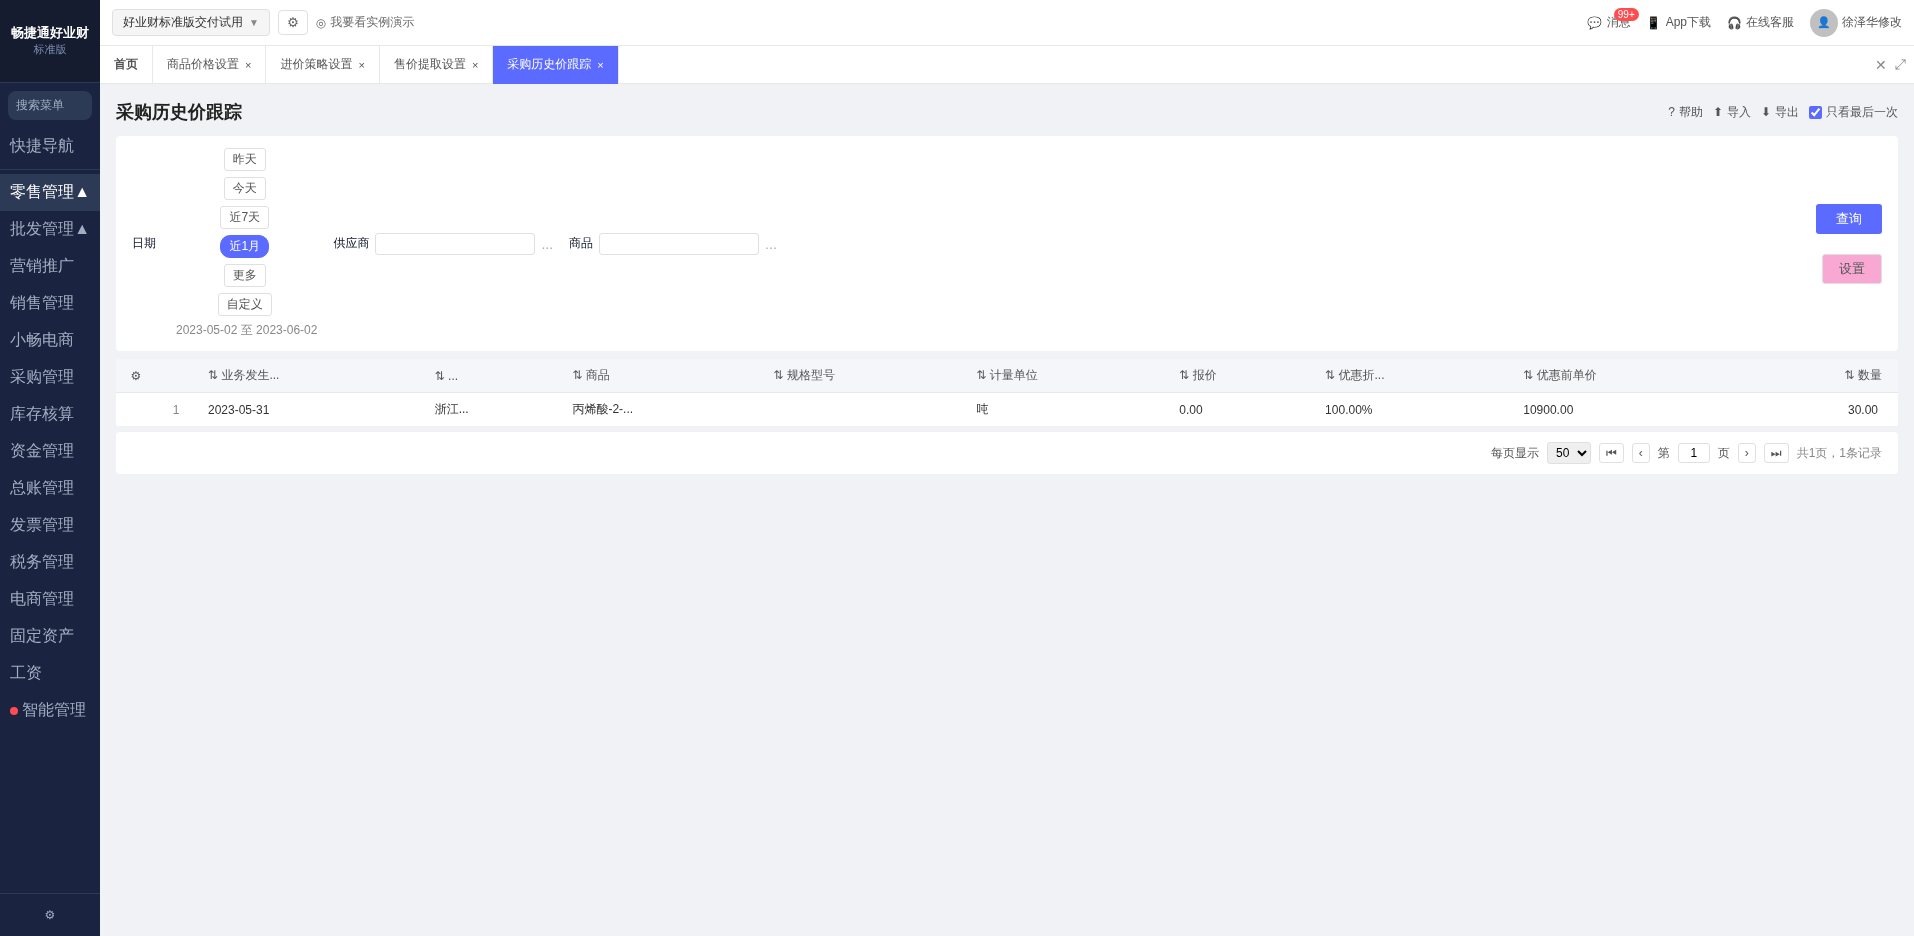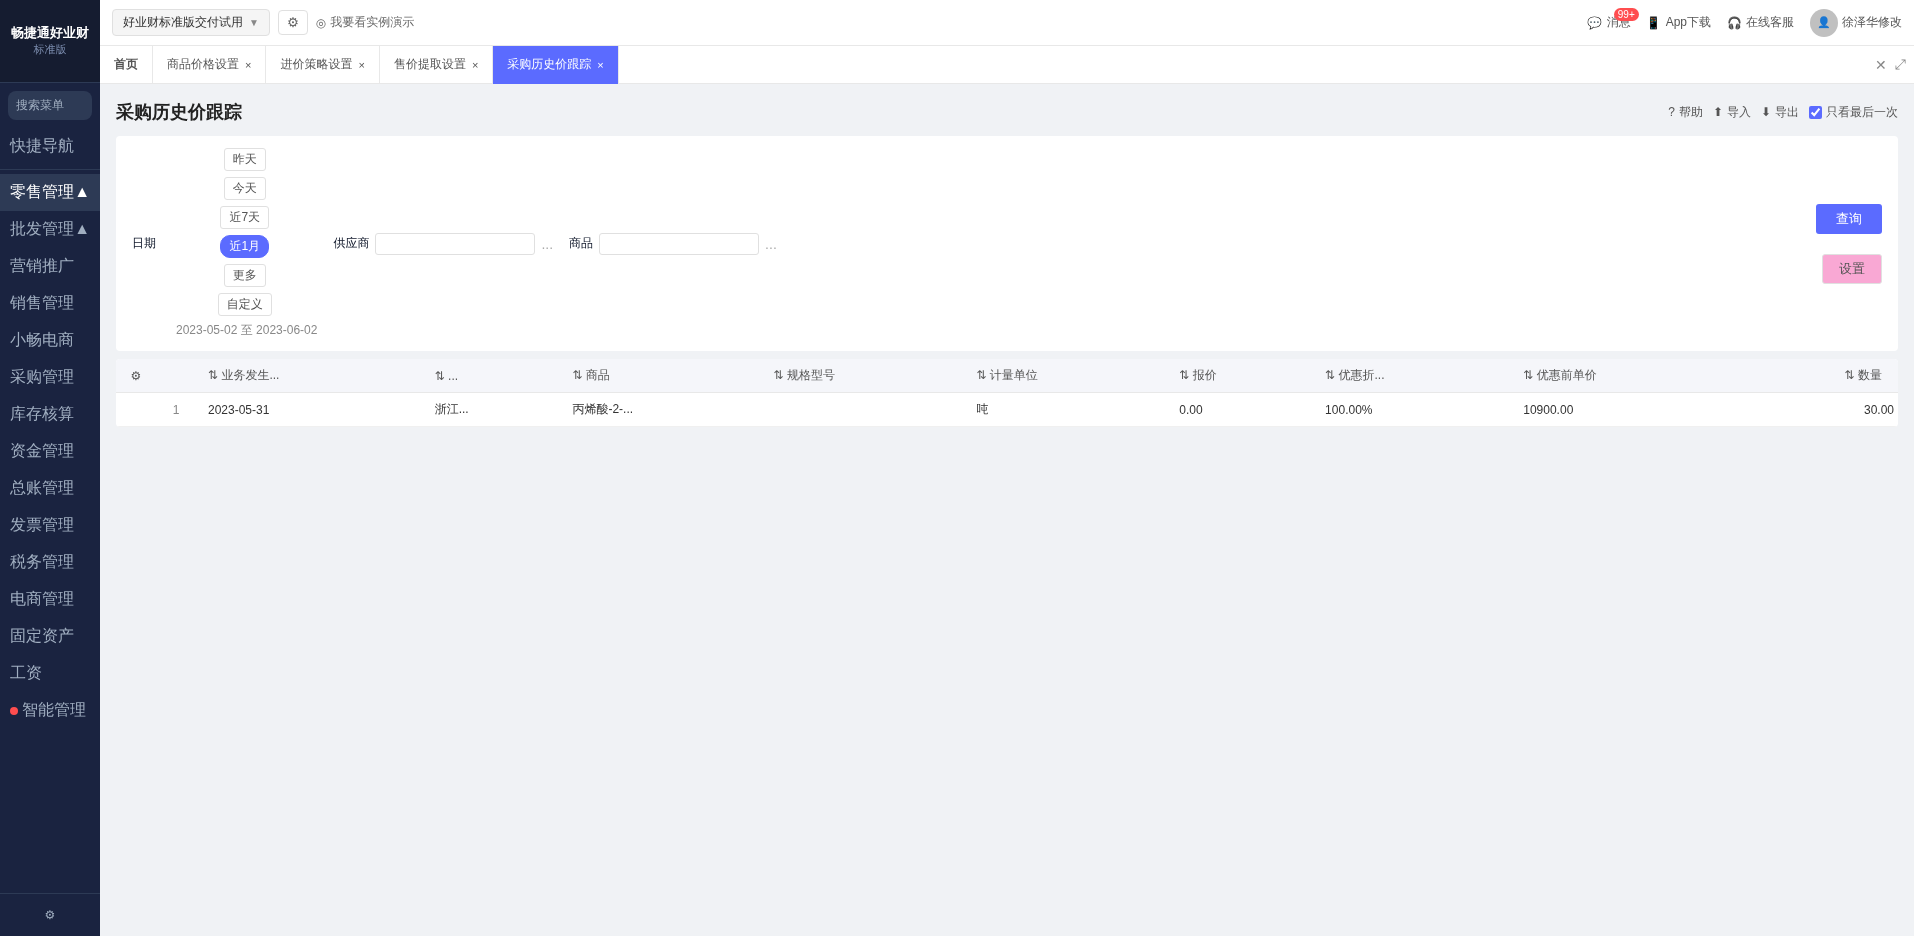--- a/index.html
+++ b/index.html
@@ -296,21 +296,35 @@
             <td class="col-gear"></td>
             <td class="col-num">1</td>
             <td>2023-05-31</td>
             <td>浙江...</td>
             <td>丙烯酸-2-...</td>
             <td></td>
             <td>吨</td>
             <td>0.00</td>
             <td>100.00%</td>
             <td>10900.00</td>
-            <td style="text-align:right; padding-right:4px;">30.00</td>
+            <td style="text-align:right; padding-right:20px;">30.00</td>
           </tr>
         </tbody>
       </table>
     </div>
 
+    <div class="pagination">
+      <span class="pagination-label">每页显示</span>
+      <select class="pagination-select">
+        <option>50</option>
+      </select>
+      <button class="pagination-btn">⏮</button>
+      <button class="pagination-btn">‹</button>
+      <span class="pagination-label">第</span>
+      <input class="pagination-input" type="text" value="1" style="">
+      <span class="pagination-label">页</span>
+      <button class="pagination-btn">›</button>
+      <button class="pagination-btn">⏭</button>
+      <span class="pagination-total">共1页，1条记录</span>
+    </div>
 
   </div>
 </div>
 
 </body></html>

